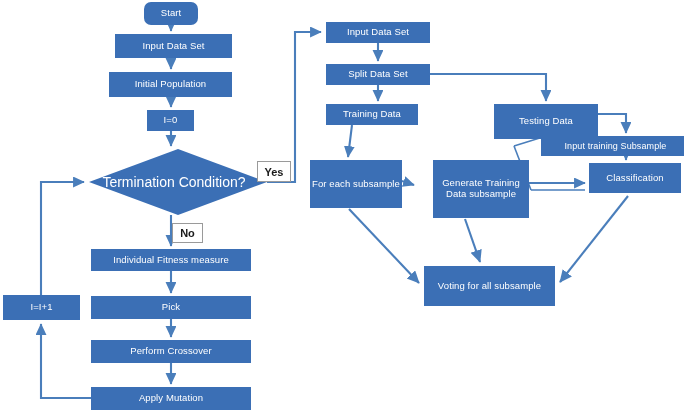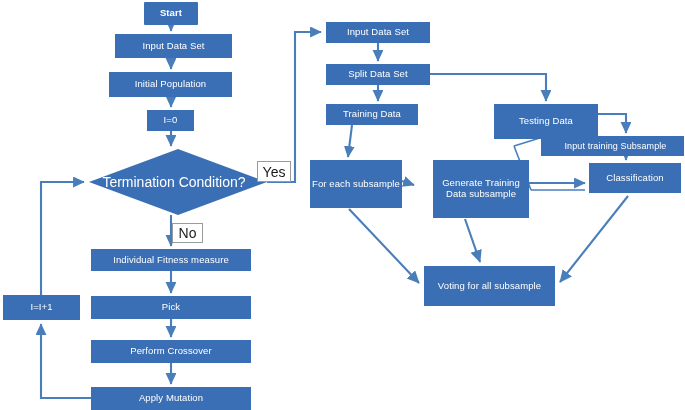--- a/index.html
+++ b/index.html
@@ -2,23 +2,23 @@
 <html><head>
 <meta charset="utf-8">
 <style>
   html,body{margin:0;padding:0;background:#ffffff;}
   body{width:685px;height:410px;overflow:hidden;font-family:"Liberation Sans","DejaVu Sans",sans-serif;}
   #canvas{position:relative;width:685px;height:410px;background:#fff;}
   svg#wires{position:absolute;left:0;top:0;width:685px;height:410px;overflow:visible;}
   .node{position:absolute;box-sizing:border-box;display:flex;align-items:center;justify-content:center;
         text-align:center;color:#ffffff;background:#3B6FB5;line-height:1.15;z-index:3;
         font-size:9.5px;letter-spacing:.1px;padding:1px 2px;}
-  .node.rounded{border-radius:1px;font-weight:bold;}
+  .node.rounded{border-radius:7px;}
   .label{position:absolute;box-sizing:border-box;display:flex;align-items:center;justify-content:center;
-         background:#ffffff;border:1px solid #9a9a9a;color:#1a1a1a;font-size:14px;z-index:5;}
+         background:#ffffff;border:1px solid #9a9a9a;color:#1a1a1a;font-size:11px;z-index:5;font-weight:bold;}
 </style>
 </head>
 <body>
 
 <div id="canvas">
 
   <svg id="wires" viewBox="0 0 685 410" xmlns="http://www.w3.org/2000/svg">
     <defs>
       <marker id="ah" markerWidth="7" markerHeight="7" refX="5.2" refY="2.6" orient="auto" markerUnits="strokeWidth">
         <path d="M0,0 L5.6,2.6 L0,5.2 z" fill="#4A7EBB"></path>

